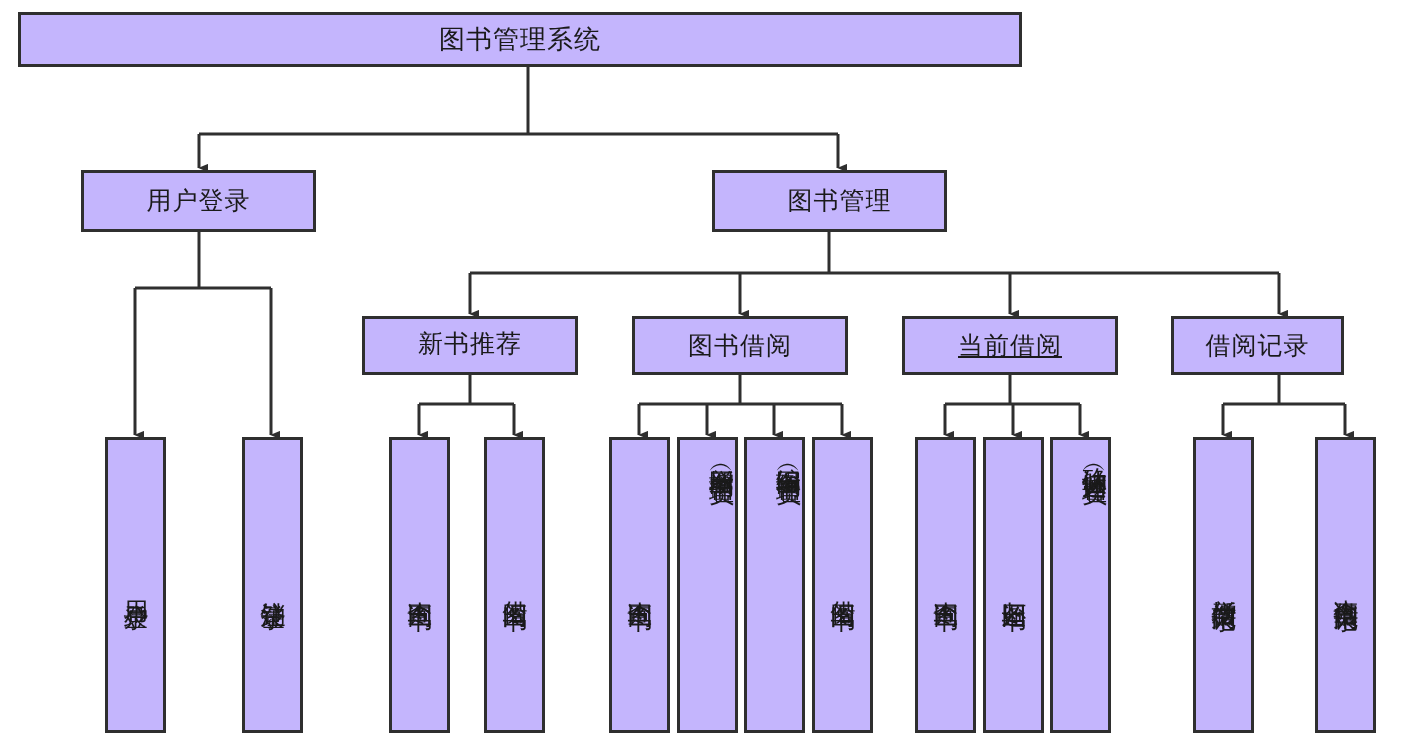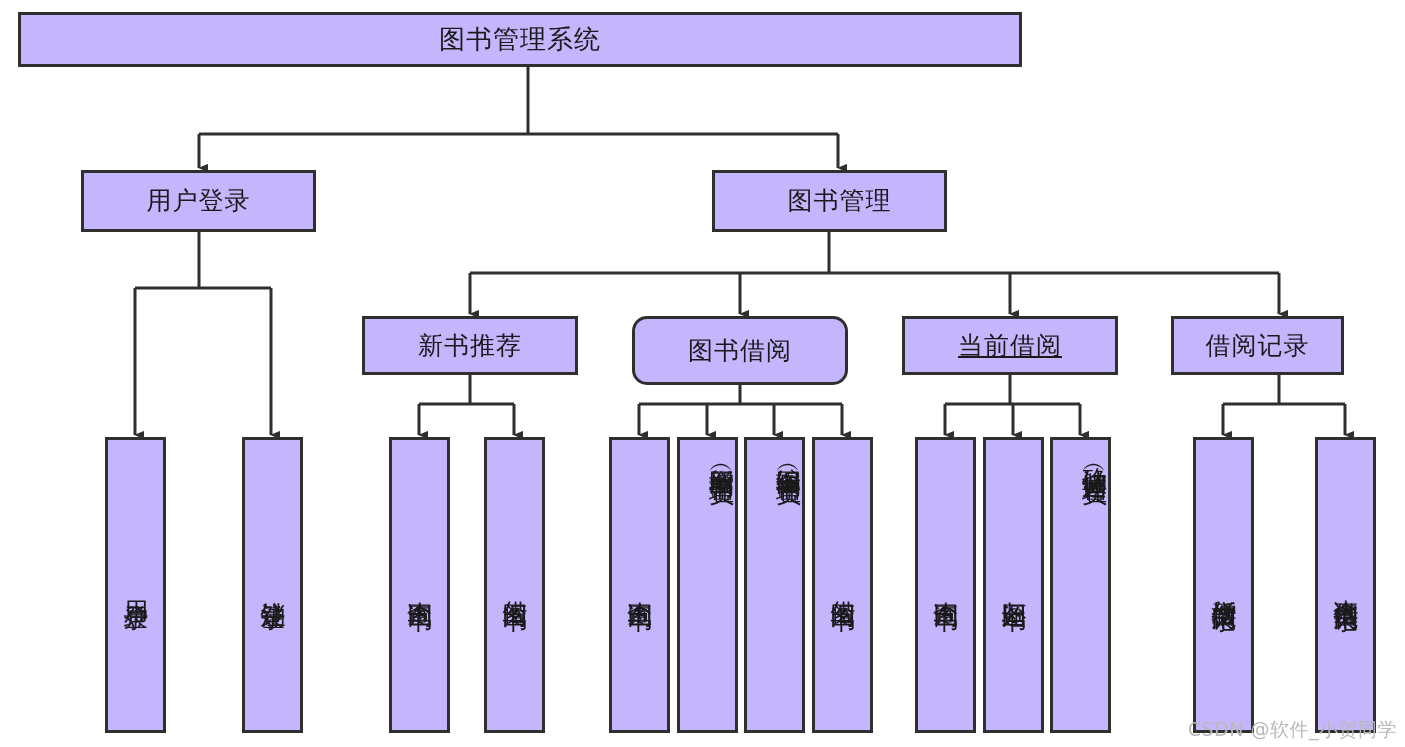--- a/index.html
+++ b/index.html
@@ -132,24 +132,24 @@
     <span>图书管理系统</span>
   </div>
 
   <div class="node h" style="left:81px; top:170px; width:235px; height:62px;">
     <span>用户登录</span>
   </div>
   <div class="node h" style="left:712px; top:170px; width:235px; height:62px;padding-left:20px;">
     <span>图书管理</span>
   </div>
 
-  <div class="node h" style="left:362px; top:316px; width:216px; height:59px;">
+  <div class="node h" style="left:362px; top:316px; width:216px; height:59px;font-family:Liberation Mono, monospace;">
     <span>新书推荐</span>
   </div>
-  <div class="node h" style="left:632px; top:316px; width:216px; height:69px;border-radius:15px;">
+  <div class="node h" style="left:632px; top:316px; width:216px; height:59px;">
     <span>图书借阅</span>
   </div>
   <div class="node h" style="left:902px; top:316px; width:216px; height:59px;text-decoration:underline;">
     <span>当前借阅</span>
   </div>
   <div class="node h" style="left:1171px; top:316px; width:173px; height:59px;font-family:Liberation Serif, serif;">
     <span>借阅记录</span>
   </div>
 
   <div class="node v mid" style="left:105px; top:437px; width:61px; height:296px;">
@@ -189,15 +189,14 @@
     <span class="vtext">确认归还（管理员）</span>
   </div>
 
   <div class="node v mid" style="left:1193px; top:437px; width:61px; height:296px;">
     <span class="vtext">新增借阅记录</span>
   </div>
   <div class="node v mid" style="left:1315px; top:437px; width:61px; height:296px;">
     <span class="vtext">查询借阅记录</span>
   </div>
 
-  <div class="watermark">CSDN @软件_小贺同学</div>
 
 </div>
 
 </body></html>

